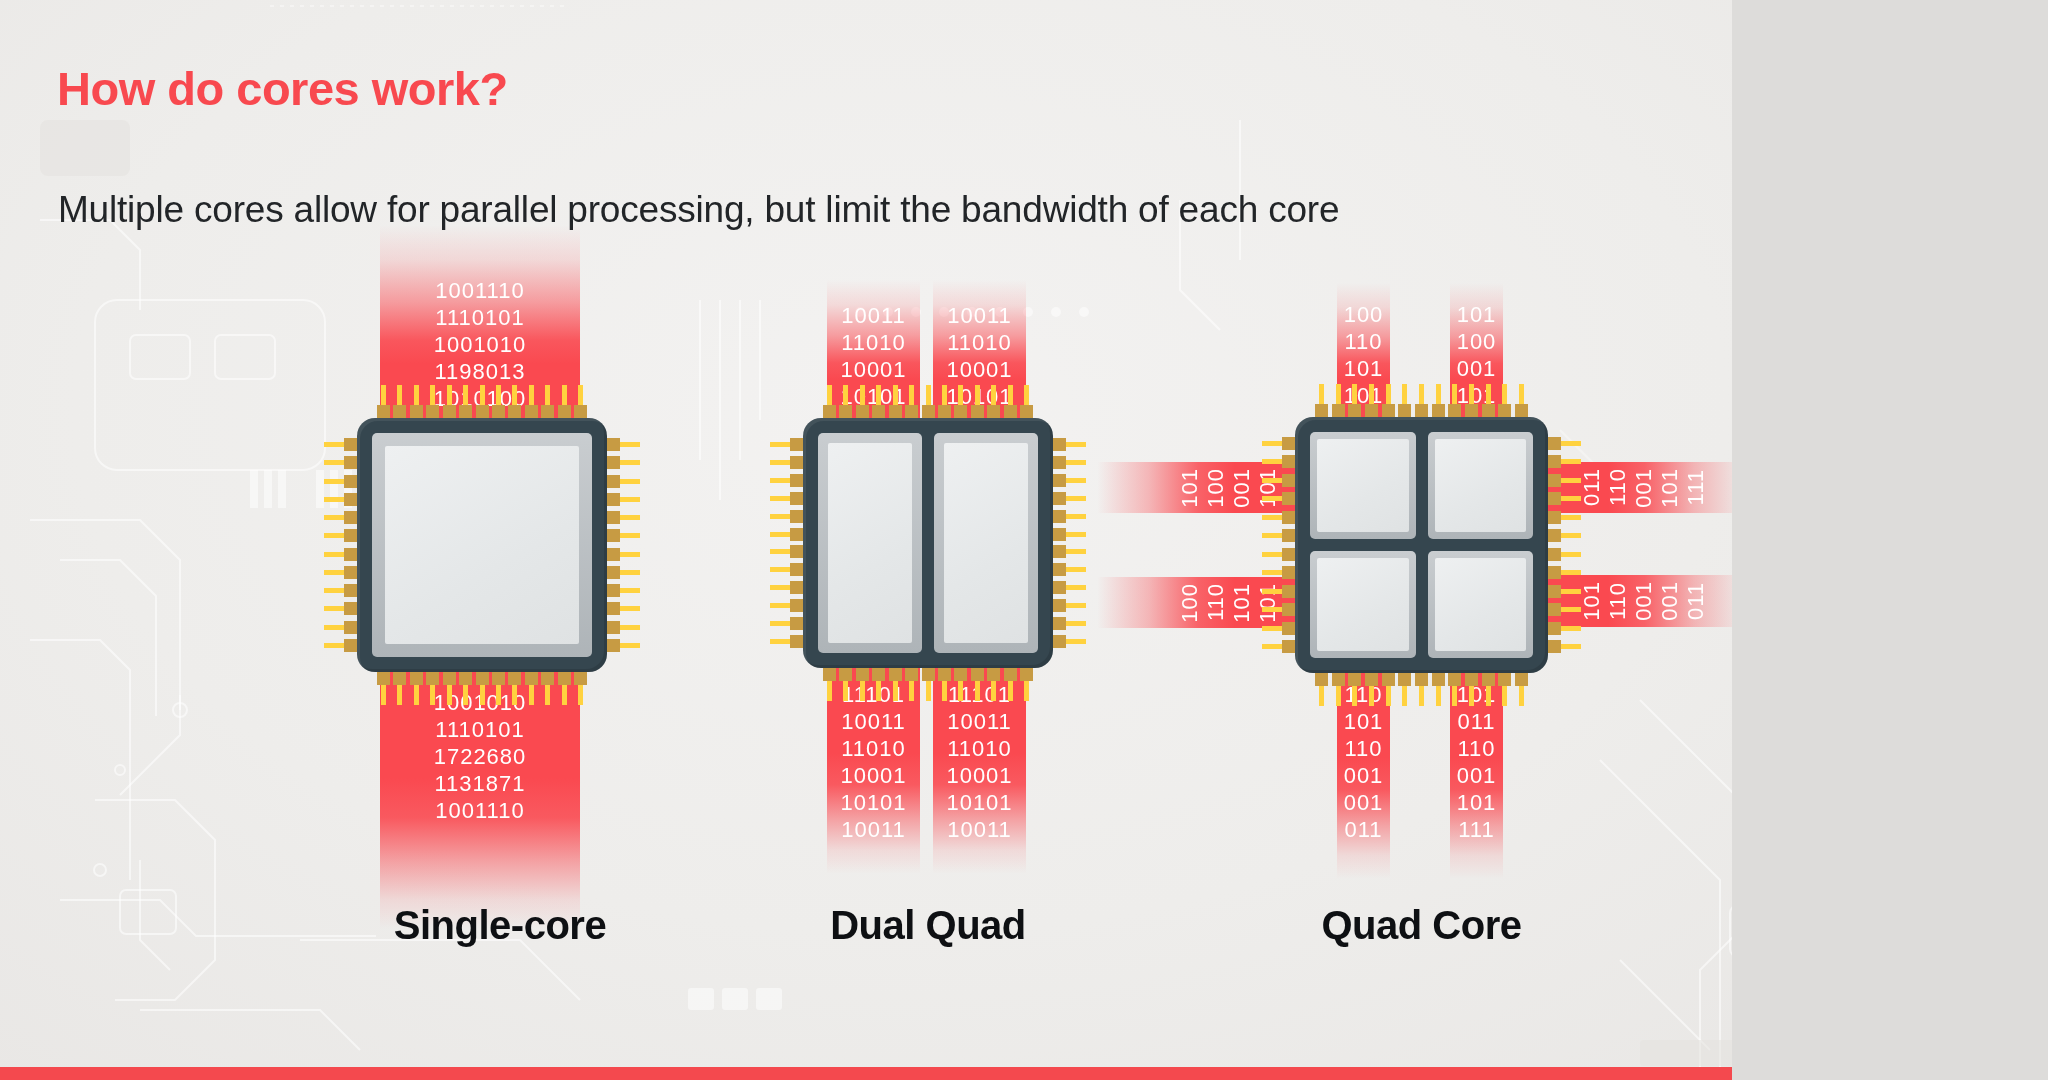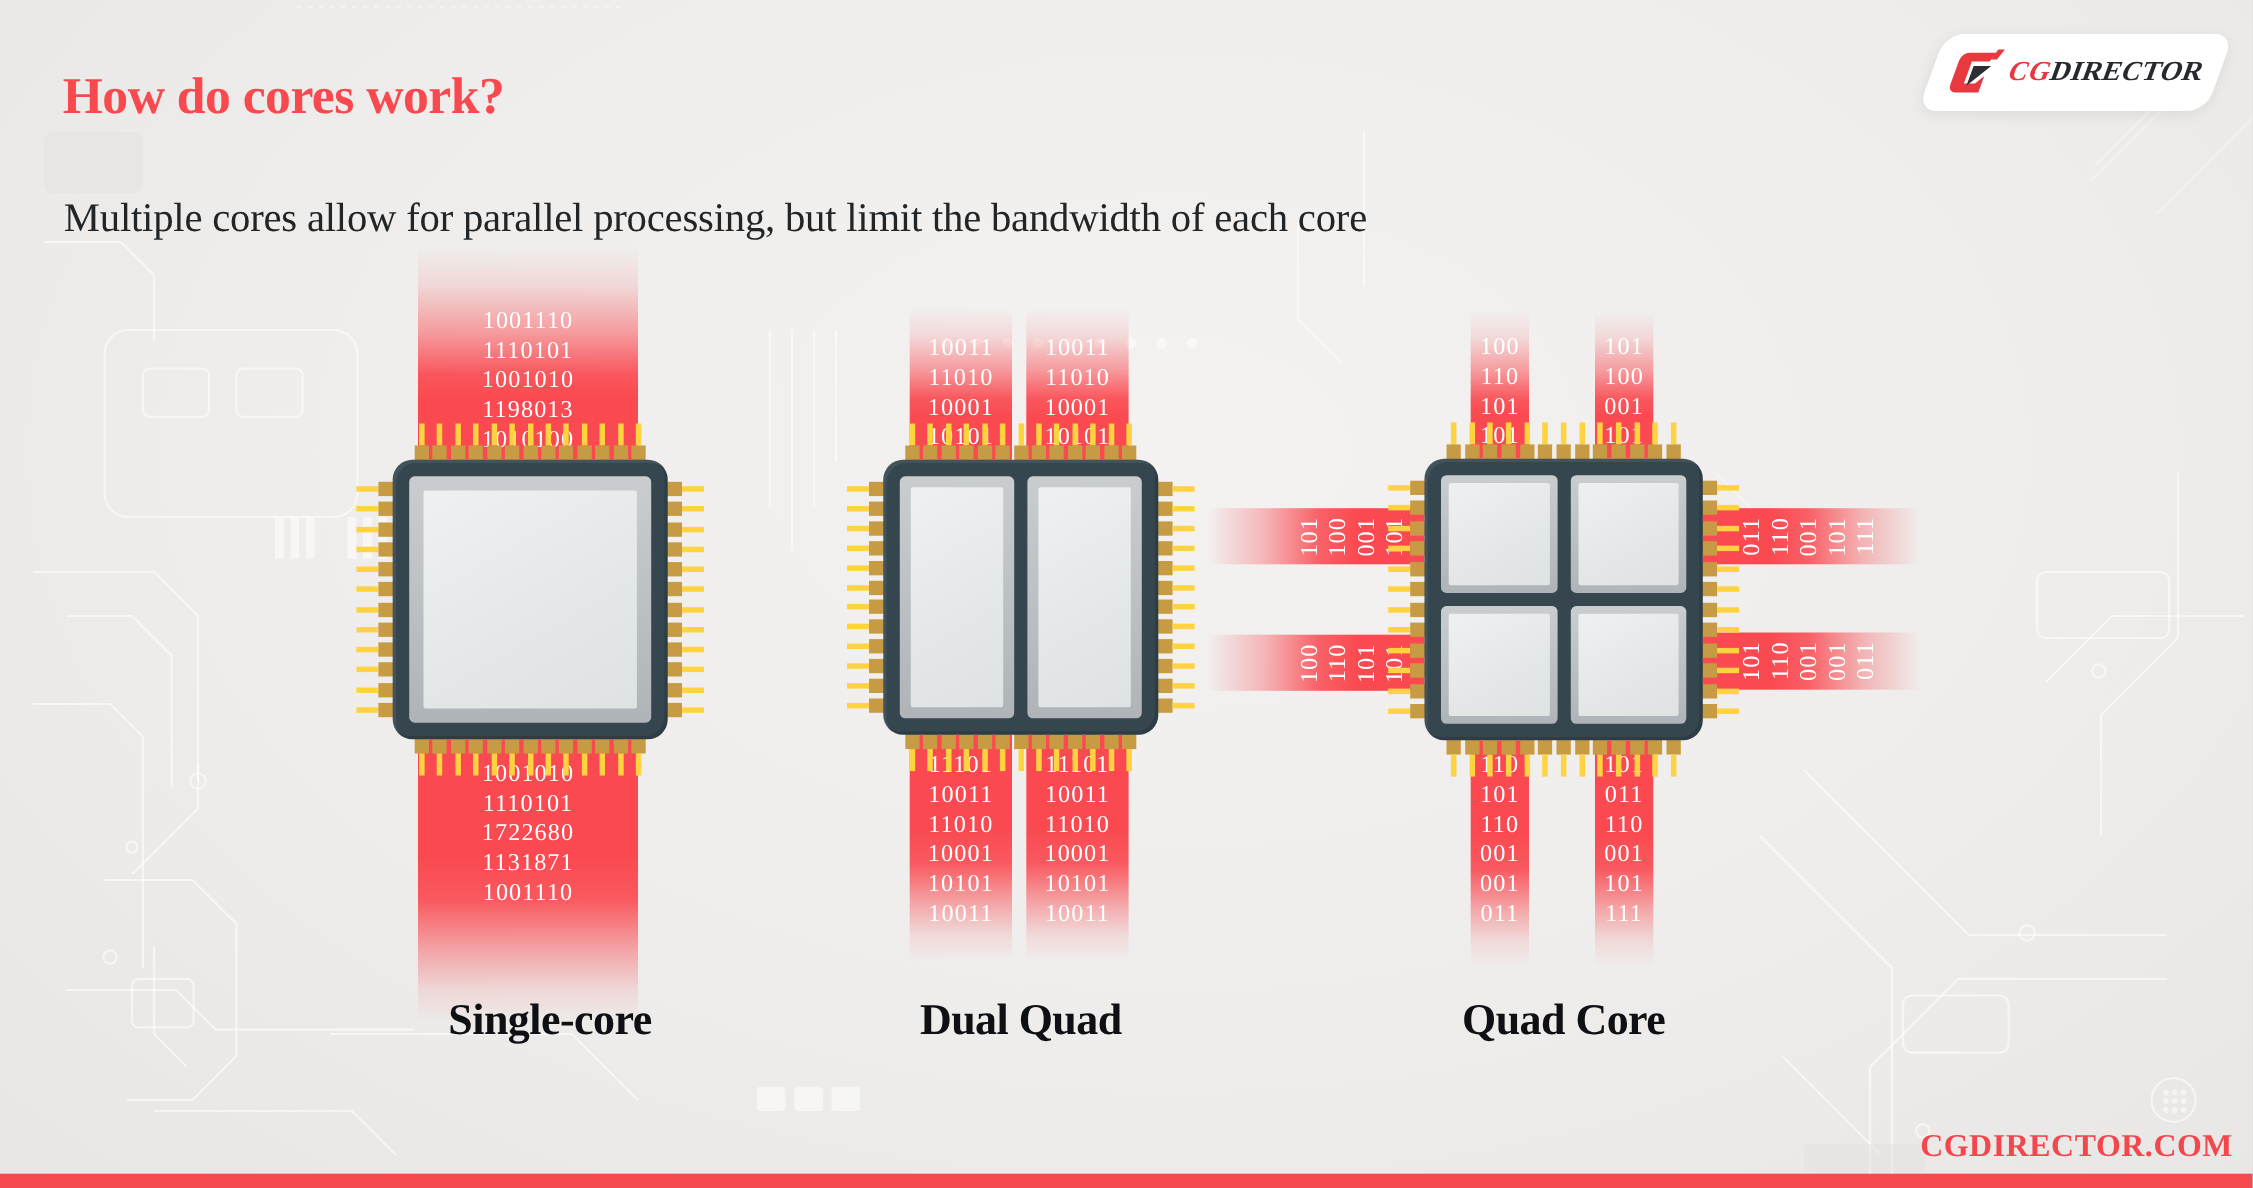--- a/index.html
+++ b/index.html
@@ -1,28 +1,28 @@
 <!DOCTYPE html>
 <html><head>
 <meta charset="utf-8">
 <style>
   html,body{margin:0;padding:0;background:#dddcda;}
   *{box-sizing:border-box;}
   .canvas{
-    position:relative;width:2048px;height:1080px;overflow:hidden;
+    position:relative;width:1732px;height:1080px;overflow:hidden;
     background:radial-gradient(1500px 950px at 52% 38%, #f3f2f1 0%, #eeedeb 55%, #e8e6e4 100%);
-    font-family:Liberation Serif, serif;
+    font-family:Liberation Sans, sans-serif;
   }
   .circuit{position:absolute;left:0;top:0;z-index:0;}
   .title{
     position:absolute;left:57px;top:30px;z-index:4;
     font-size:47px;font-weight:800;letter-spacing:-0.5px;color:#f8494f;
   }
   .subtitle{
-    position:absolute;left:58px;top:140px;z-index:4;
+    position:absolute;left:58px;top:152px;z-index:4;
     font-size:37px;font-weight:400;letter-spacing:-0.2px;color:#222528;
   }
   .logo-badge{
     position:absolute;left:1756px;top:31px;width:262px;height:70px;z-index:5;
     background:#ffffff;border-radius:17px;transform:skewX(-20deg);
     display:flex;align-items:center;justify-content:center;gap:9px;
     box-shadow:0 3px 12px rgba(80,70,65,.10);
   }
   .logo-text{font-size:25px;font-weight:800;letter-spacing:.5px;color:#26292d;white-space:nowrap;}
   .logo-text .cg{color:#e8393f;}
@@ -903,15 +903,14 @@
             </div>
             <div class="core" style="padding: 7px;">
               <div class="core-inner"></div>
             </div>
           </div>
         </div>
         <div class="chip-label" style="left: 1421.5px;">Quad Core</div>
       </div>
     </div>
 
-  <div class="footer-url">CGDIRECTOR.COM</div>
   <div class="bottom-bar"></div>
 </div>
 
 </body></html>

